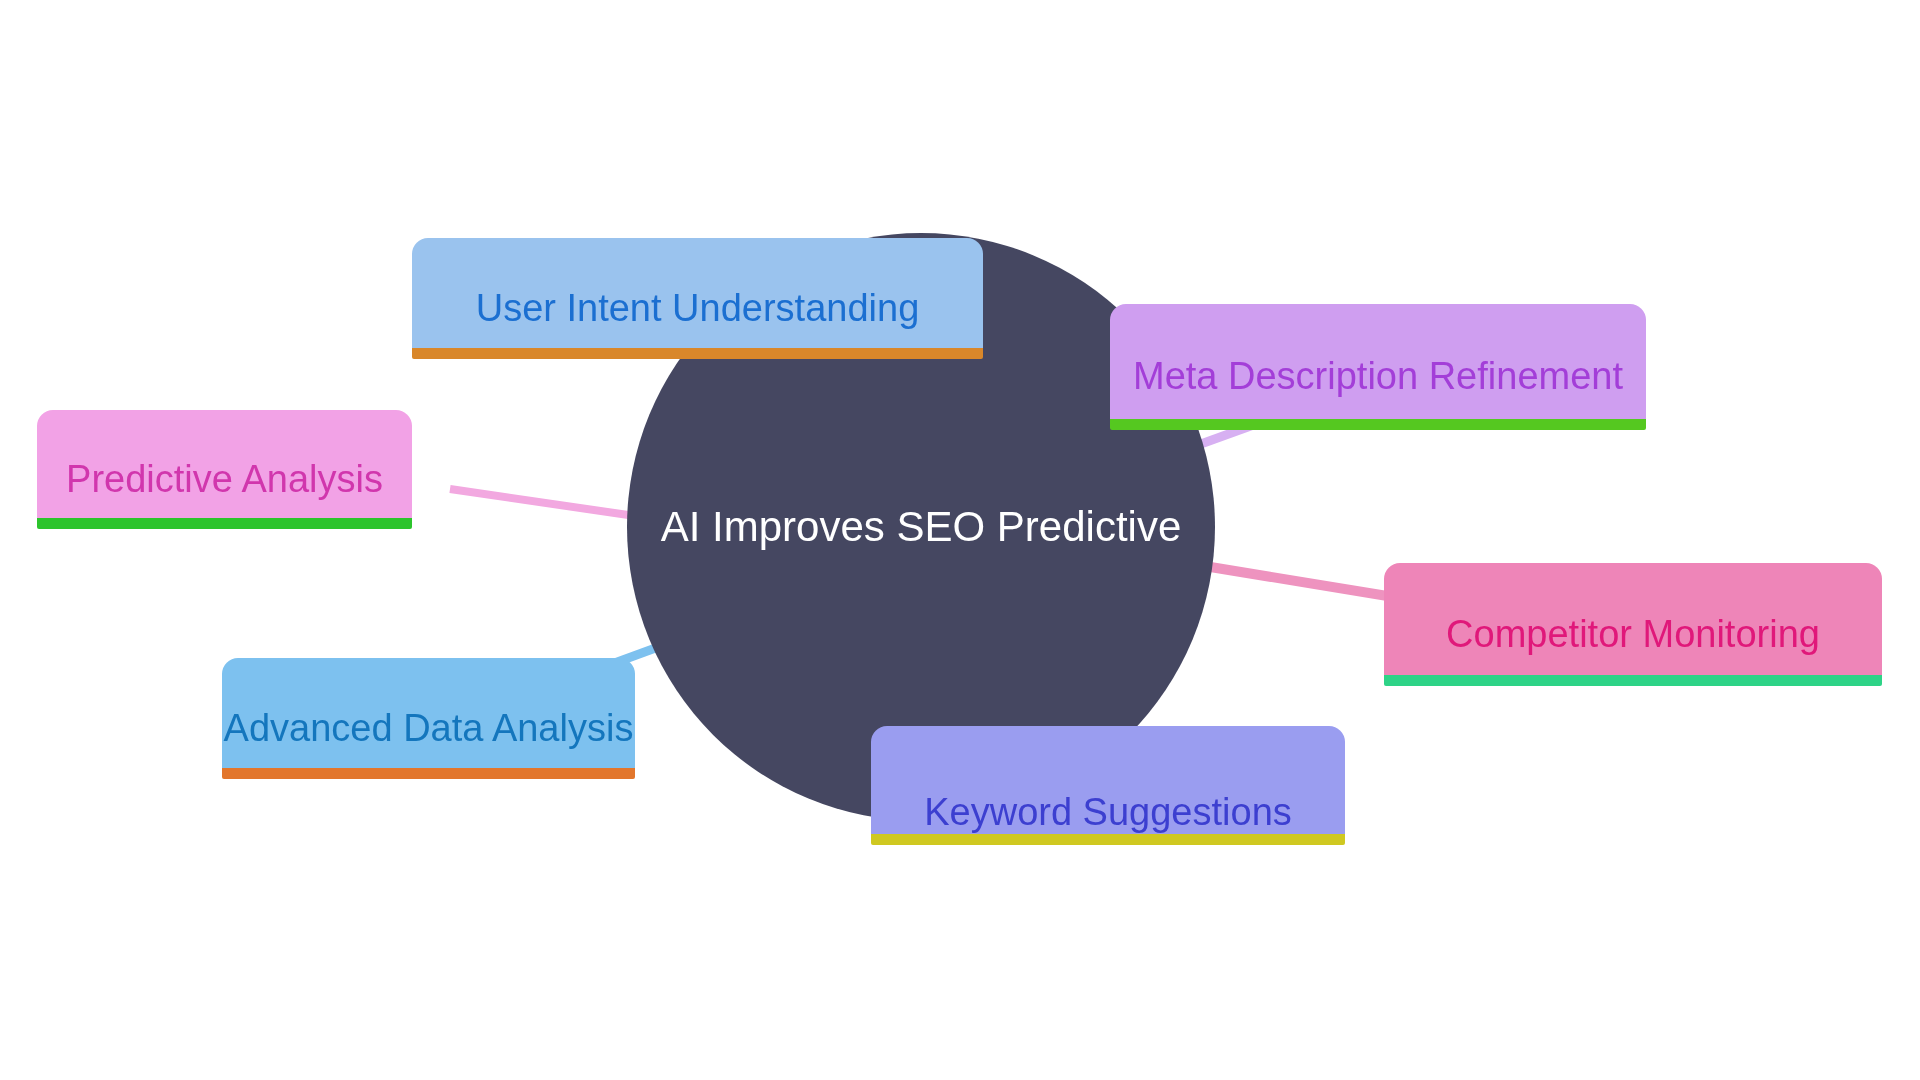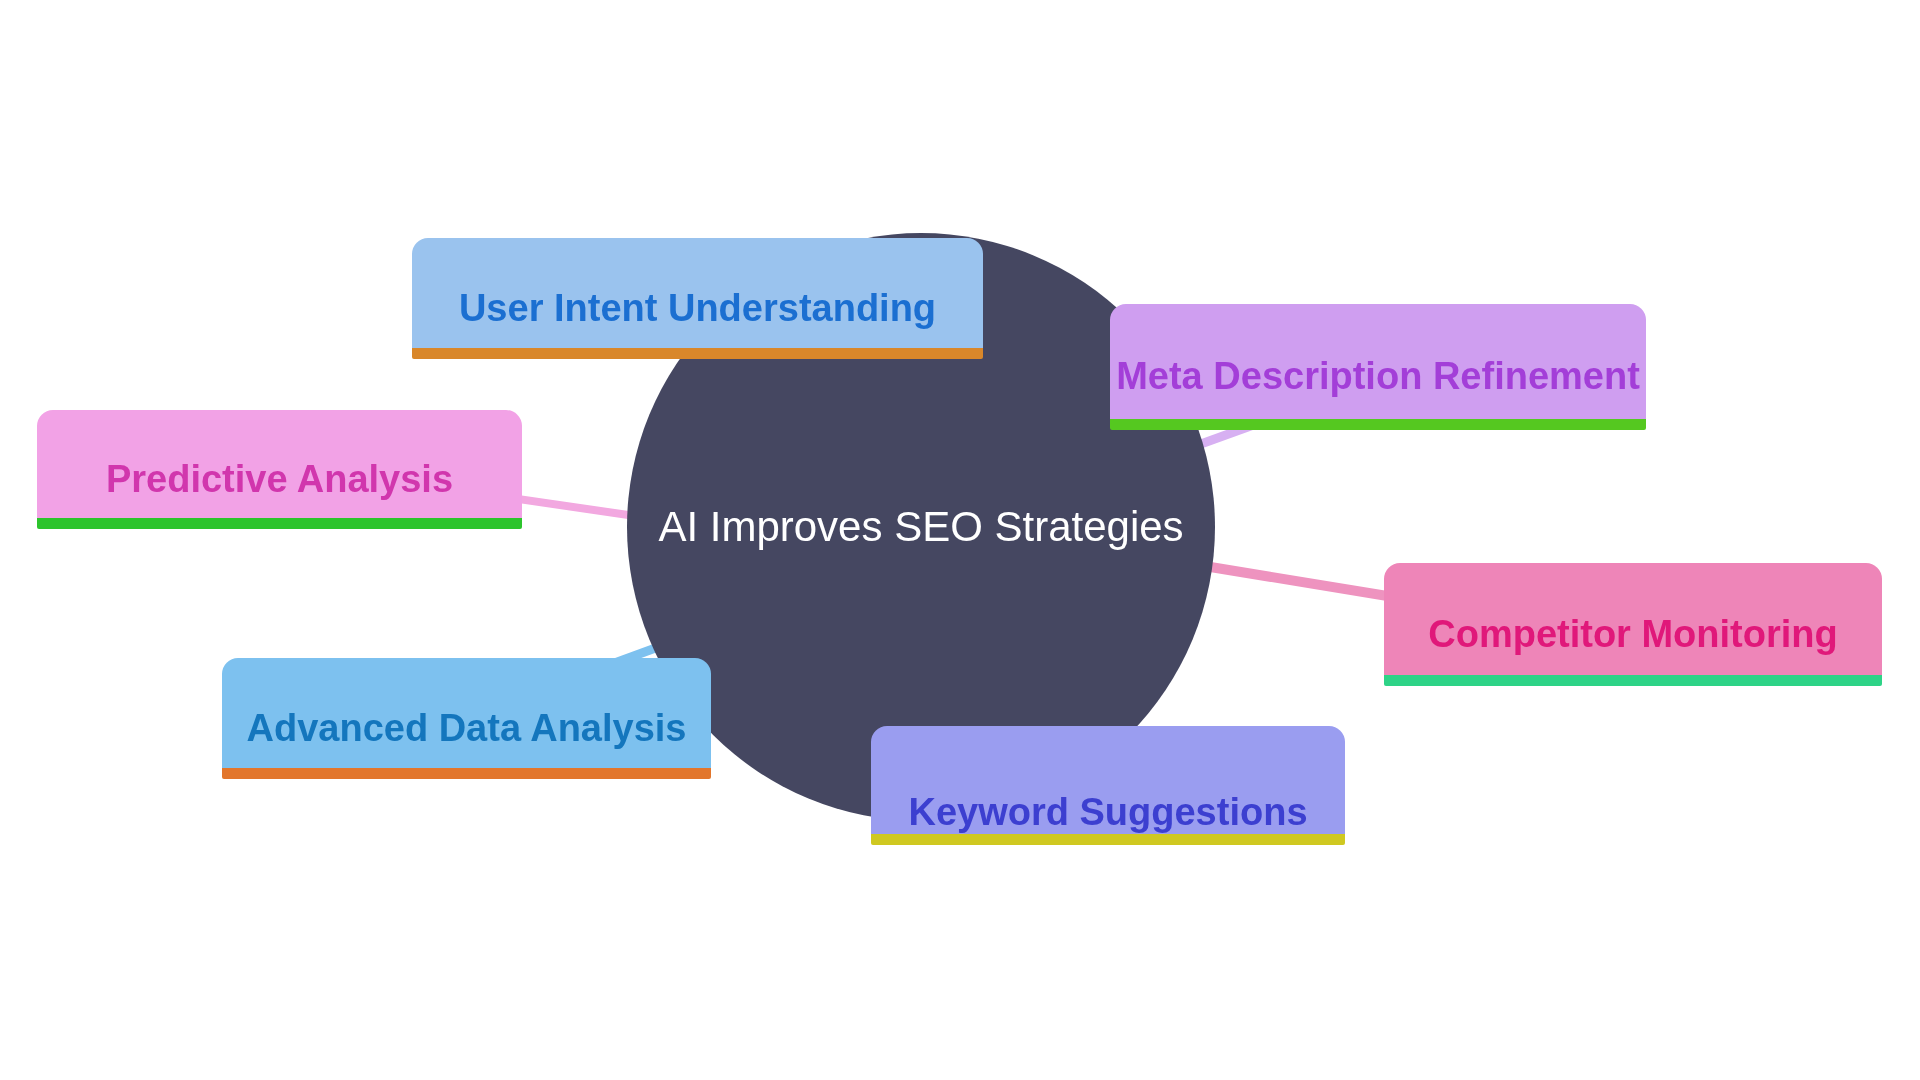--- a/index.html
+++ b/index.html
@@ -40,45 +40,45 @@
     position: absolute;
     box-sizing: border-box;
     border-bottom: 11px solid transparent;
     border-radius: 16px 16px 2px 2px;
     display: flex;
     align-items: center;
     justify-content: center;
   }
   .node-label {
     font-size: 38px;
-    font-weight: 700;
+    font-weight: 400;
     white-space: nowrap;
     margin-top: 30px;
   }
   .node-user-intent       { left: 412px;  top: 238px; width: 571px; height: 121px; }
   .node-meta-description  { left: 1110px; top: 304px; width: 536px; height: 126px; }
-  .node-predictive        { left: 37px;   top: 410px; width: 485px; height: 119px; }
+  .node-predictive        { left: 37px;   top: 410px; width: 375px; height: 119px; }
   .node-competitor        { left: 1384px; top: 563px; width: 498px; height: 123px; }
-  .node-advanced-data     { left: 222px;  top: 658px; width: 489px; height: 121px; }
+  .node-advanced-data     { left: 222px;  top: 658px; width: 413px; height: 121px; }
   .node-keyword           { left: 871px;  top: 726px; width: 474px; height: 119px; align-items: flex-end; }
 </style>
 </head>
 <body>
 
 <div class="canvas">
 
   <svg class="connectors" width="1920" height="1080">
     <line x1="450" y1="489" x2="690" y2="524" stroke-width="8" style="stroke: rgb(242, 168, 224);"></line>
     <line x1="1140" y1="466" x2="1270" y2="419" stroke-width="9" style="stroke: rgb(215, 176, 242);"></line>
     <line x1="1180" y1="562" x2="1430" y2="603" stroke-width="10" style="stroke: rgb(238, 147, 191);"></line>
     <line x1="590" y1="672" x2="770" y2="606" stroke-width="9" style="stroke: rgb(125, 193, 239);"></line>
   </svg>
 
   <div class="center-circle" style="background-color: rgb(69, 71, 97);">
-    <span class="center-label" style="color: rgb(255, 255, 255);">AI Improves SEO Strategies</span>
+    <span class="center-label" style="color: rgb(255, 255, 255);">AI Improves SEO Predictive</span>
   </div>
 
   <div class="node node-user-intent" style="background-color: rgb(154, 195, 238); border-bottom-color: rgb(217, 135, 42);">
     <span class="node-label" style="color: rgb(27, 111, 209);">User Intent Understanding</span>
   </div>
 
   <div class="node node-meta-description" style="background-color: rgb(207, 158, 240); border-bottom-color: rgb(85, 200, 32);">
     <span class="node-label" style="color: rgb(163, 62, 216);">Meta Description Refinement</span>
   </div>
 

